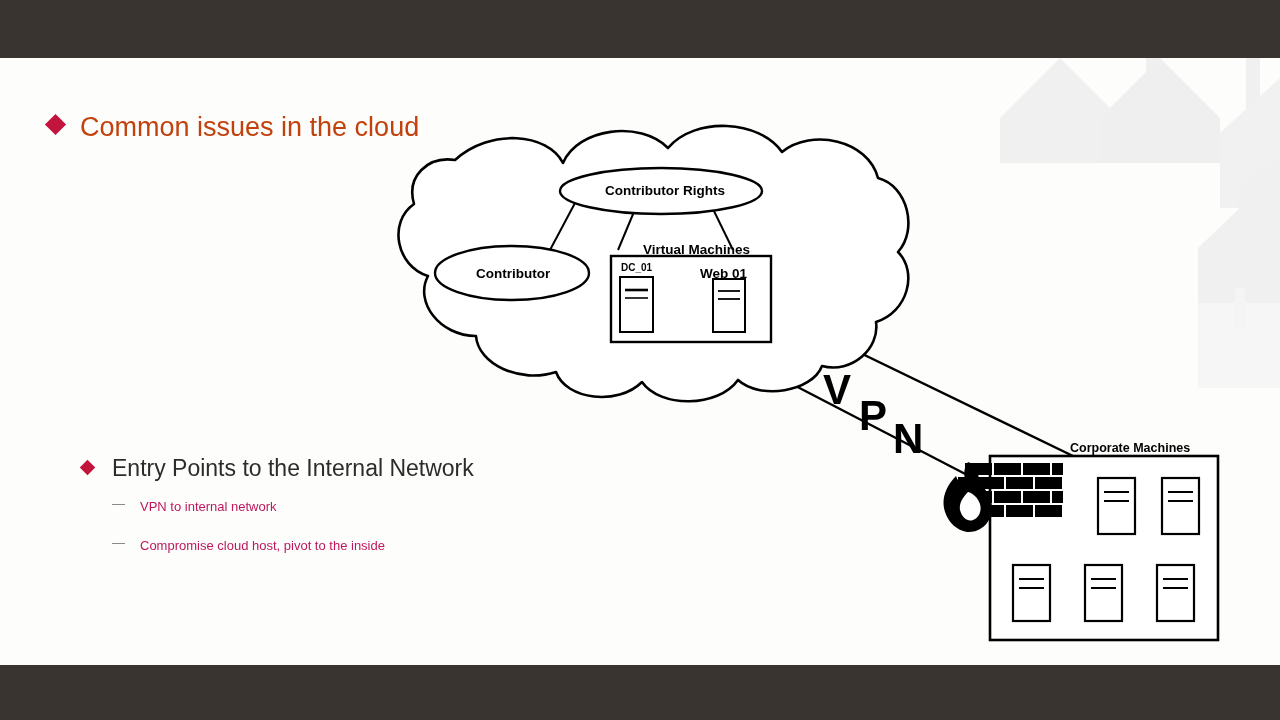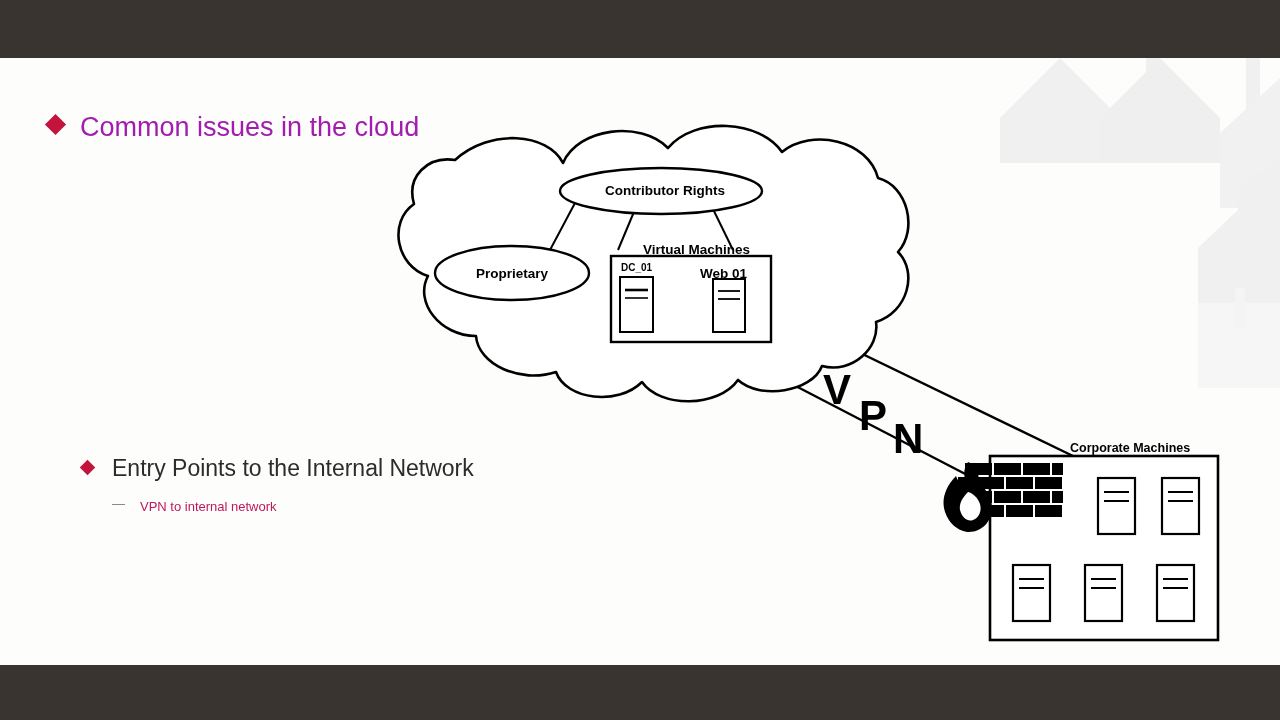--- a/index.html
+++ b/index.html
@@ -116,21 +116,21 @@
     width: 15px; height: 15px;
     background: #c2143c;
     transform: rotate(45deg);
     position: relative;
     top: -4px;
     flex: 0 0 auto;
   }
   .bullet-l1 .txt {
     margin-left: 17px;
     font-size: 27px;
-    color: #a21caf;
+    color: #c2410c;
     white-space: nowrap;
     font-weight: 400;
   }
 
   .bullet-l2 {
     position: absolute;
     left: 82px;
     top: 455px;
     display: flex;
     align-items: baseline;
@@ -253,20 +253,24 @@
   <div class="bullet-l2">
     <span class="dia"></span>
     <span class="txt">Entry Points to the Internal Network</span>
   </div>
 
   <div class="bullet-l3" id="b3a">
     <span class="dash"></span>
     <span class="txt">VPN to internal network</span>
   </div>
 
+  <div class="bullet-l3" id="b3b">
+    <span class="dash"></span>
+    <span class="txt">Compromise cloud host, pivot to the inside</span>
+  </div>
 
   <svg class="diagram" viewBox="0 0 1280 720">
 
     <g stroke="#000" stroke-width="2.4" fill="none">
       <line x1="817" y1="332" x2="1073" y2="456"></line>
       <line x1="786" y1="381" x2="1000" y2="492"></line>
     </g>
 
     <path d="M 455 160
          C 490 128, 548 133, 563 163
@@ -369,21 +373,21 @@
                C 977 468, 973 464, 968 462 Z" fill="#000"></path>
       <path d="M 968 492
                C 962 498, 959 504, 960 510
                C 962 518, 968 522, 973 520
                C 979 518, 982 511, 980 504
                C 978 498, 973 493, 968 492 Z" fill="#ffffff"></path>
     </g>
   </svg>
 
   <div class="dlabel" id="lbl-contributor">Contributor Rights</div>
-  <div class="dlabel" id="lbl-developers">Proprietary</div>
+  <div class="dlabel" id="lbl-developers">Contributor</div>
   <div class="dlabel" id="lbl-vms">Virtual Machines</div>
   <div class="dlabel" id="lbl-dc01">DC_01</div>
   <div class="dlabel" id="lbl-web01">Web 01</div>
   <div class="dlabel" id="lbl-corp">Corporate Machines</div>
 
   <div class="vpn-letter" id="vpn-v">V</div>
   <div class="vpn-letter" id="vpn-p">P</div>
   <div class="vpn-letter" id="vpn-n">N</div>
 
   <div class="footer-bar"></div>

